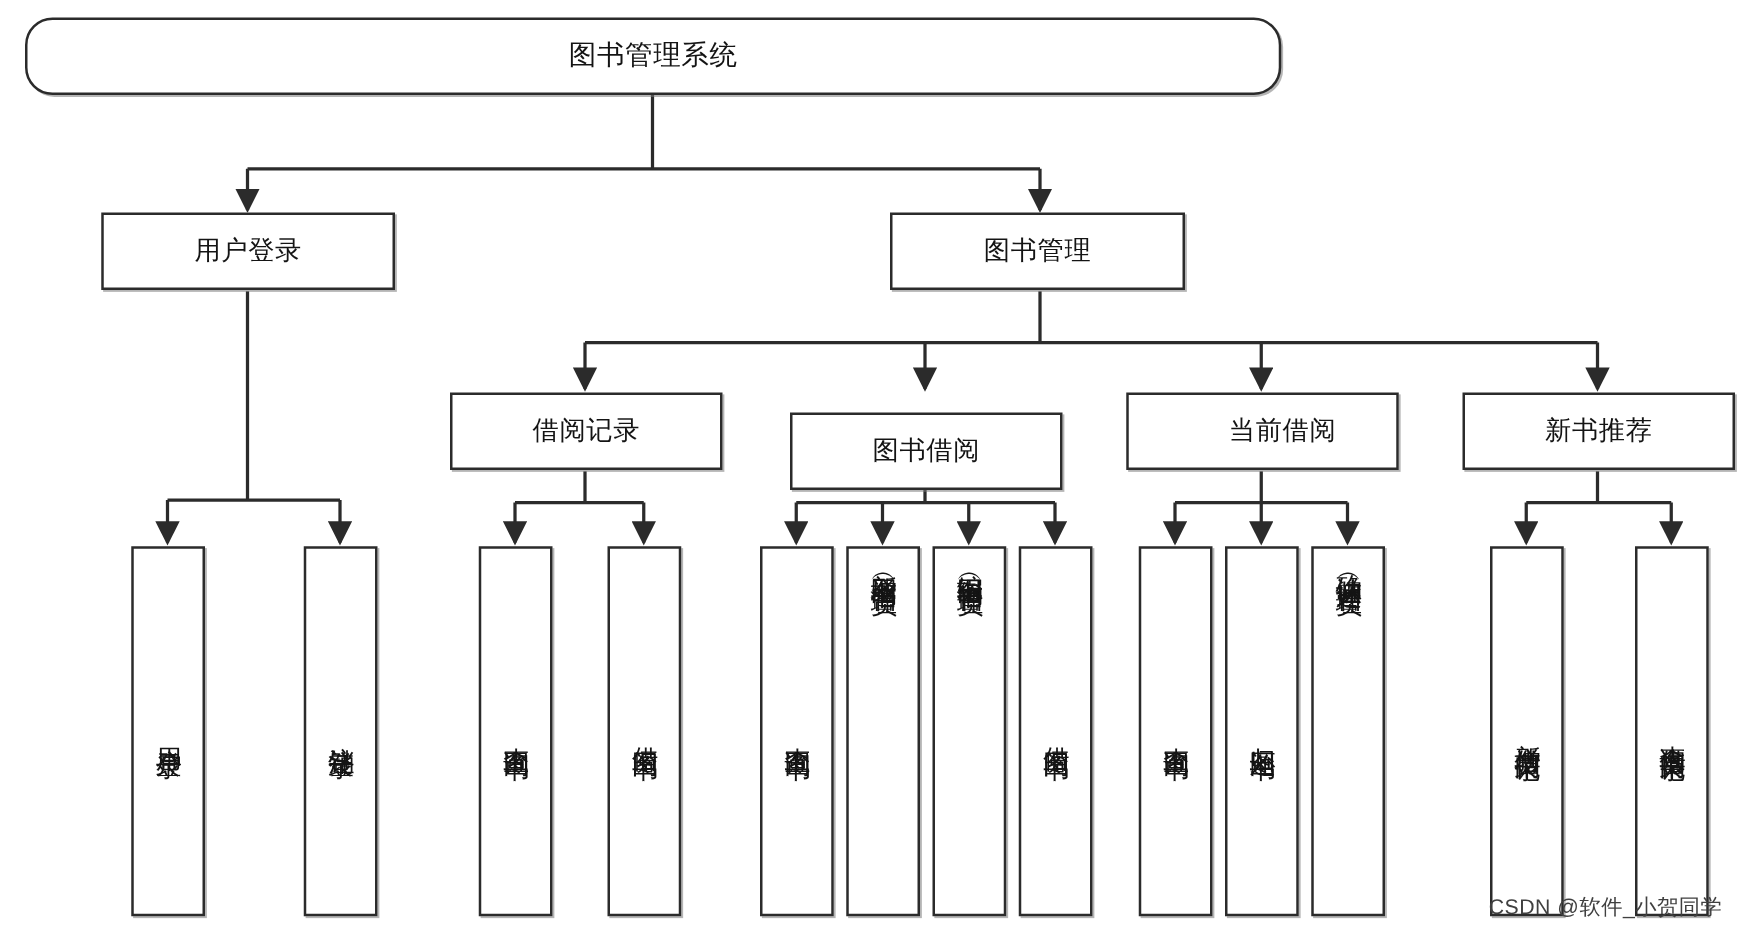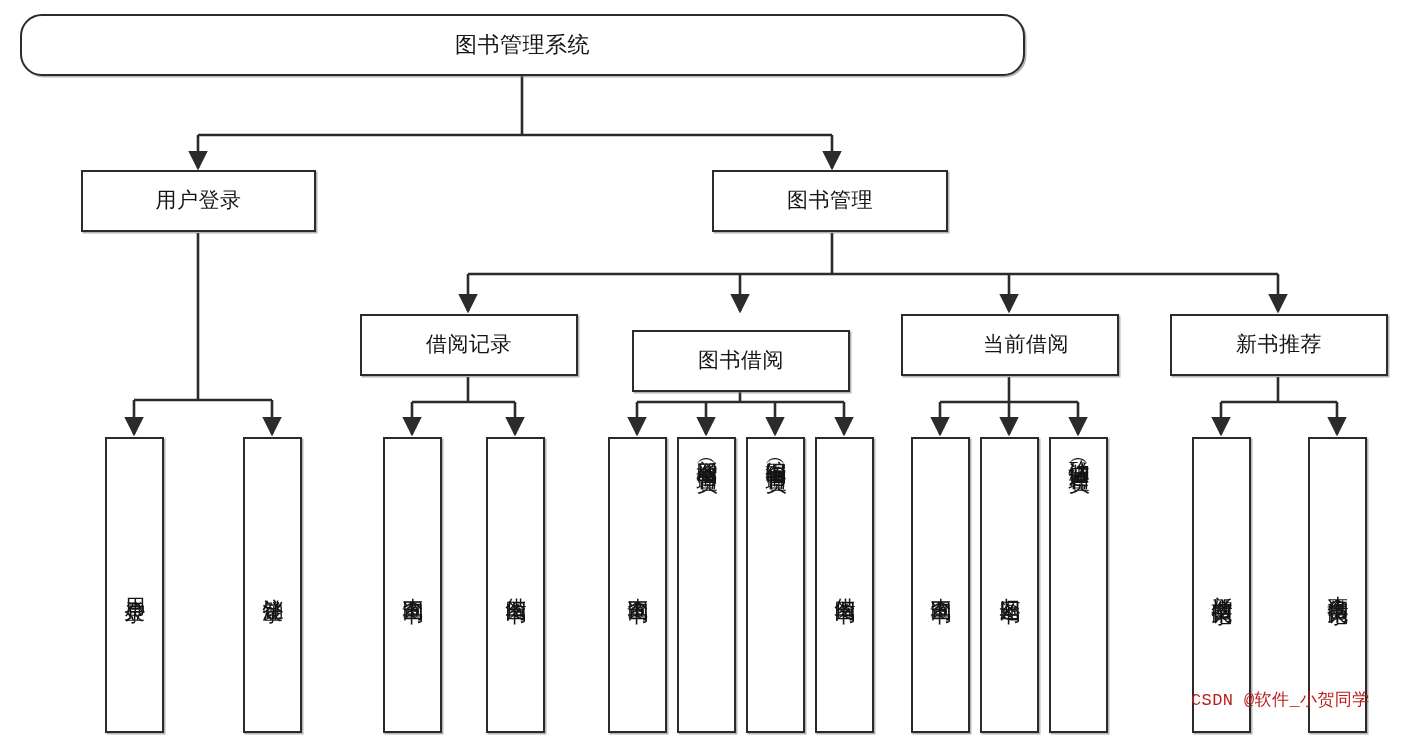--- a/index.html
+++ b/index.html
@@ -64,27 +64,27 @@
     white-space: nowrap;
     display: block;
   }
   .node.vert.mid {
     align-items: center;
     padding-top: 0;
   }
   #watermark {
     position: absolute;
     left: 1191px;
-    top: 688px;
+    top: 714px;
     font-size: 17px;
-    color: #b91c1c;
+    color: #404040;
     letter-spacing: 0.4px;
     white-space: nowrap;
     z-index: 5;
-    font-family: Liberation Mono, monospace;
+    font-family: Liberation Sans, sans-serif;
   }
 </style>
 </head>
 <body>
 
 <div id="canvas">
 
   <svg class="edges" viewBox="0 0 1405 747" xmlns="http://www.w3.org/2000/svg">
     <defs>
       <marker id="arrow" viewBox="0 0 12 12" refX="10.5" refY="6" markerWidth="7.5" markerHeight="7.5" orient="auto-start-reverse">

